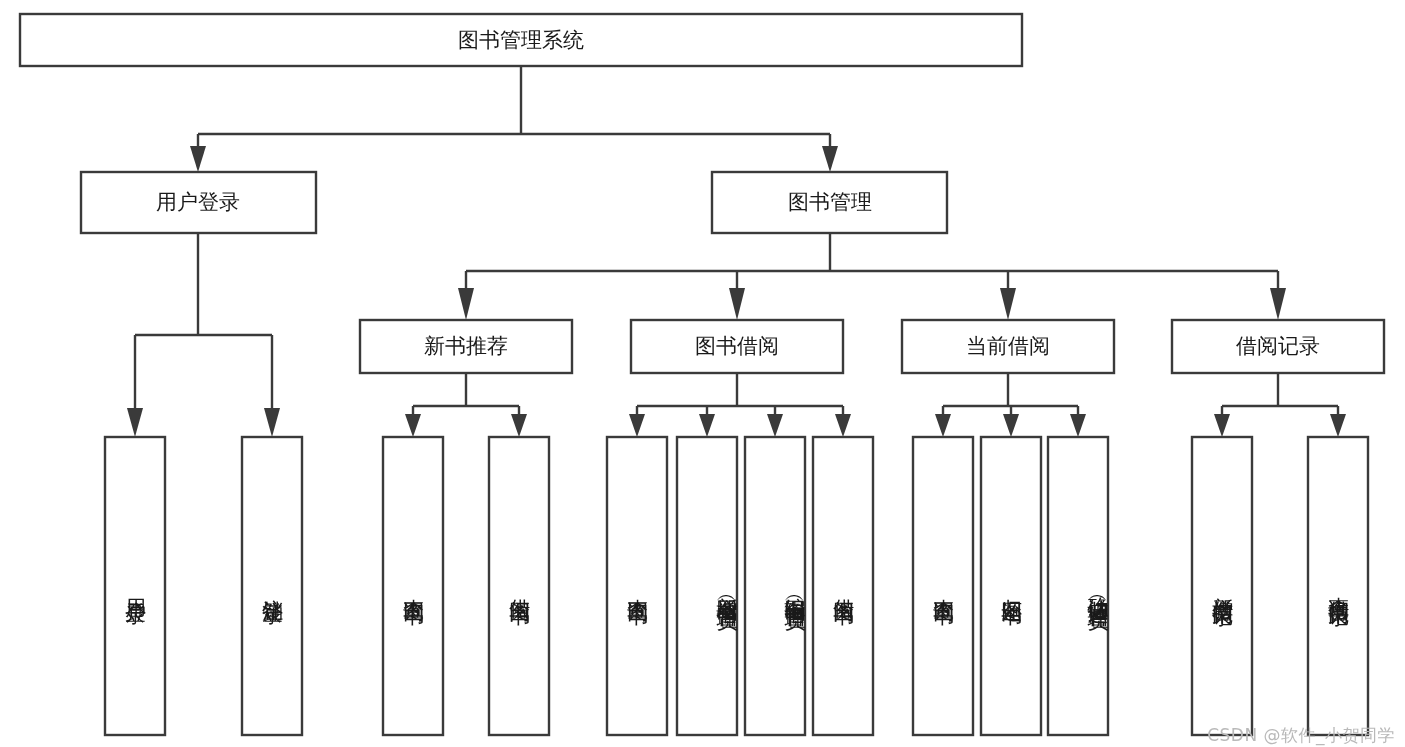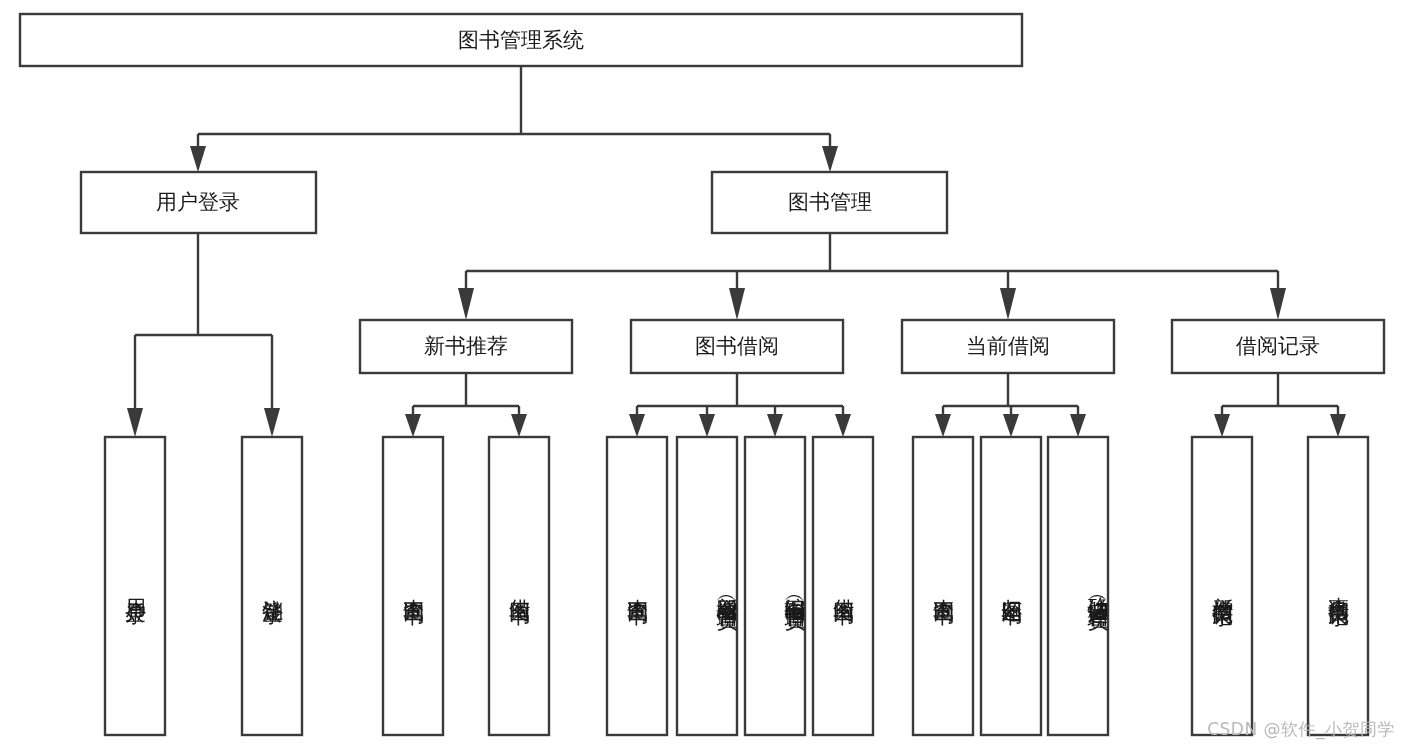--- a/index.html
+++ b/index.html
@@ -59,21 +59,21 @@
     align-items: center;
     justify-content: center;
     text-align: center;
     white-space: nowrap;
     pointer-events: none;
     user-select: none;
   }
   #watermark {
     position: absolute;
     right: 10px;
-    bottom: 6px;
+    bottom: 0;
     font-family: "DejaVu Sans", "Liberation Sans", sans-serif;
     font-size: 17px;
     color: #b9b9b9;
     white-space: nowrap;
     letter-spacing: 0.5px;
   }
 </style>
 </head>
 <body>
 

